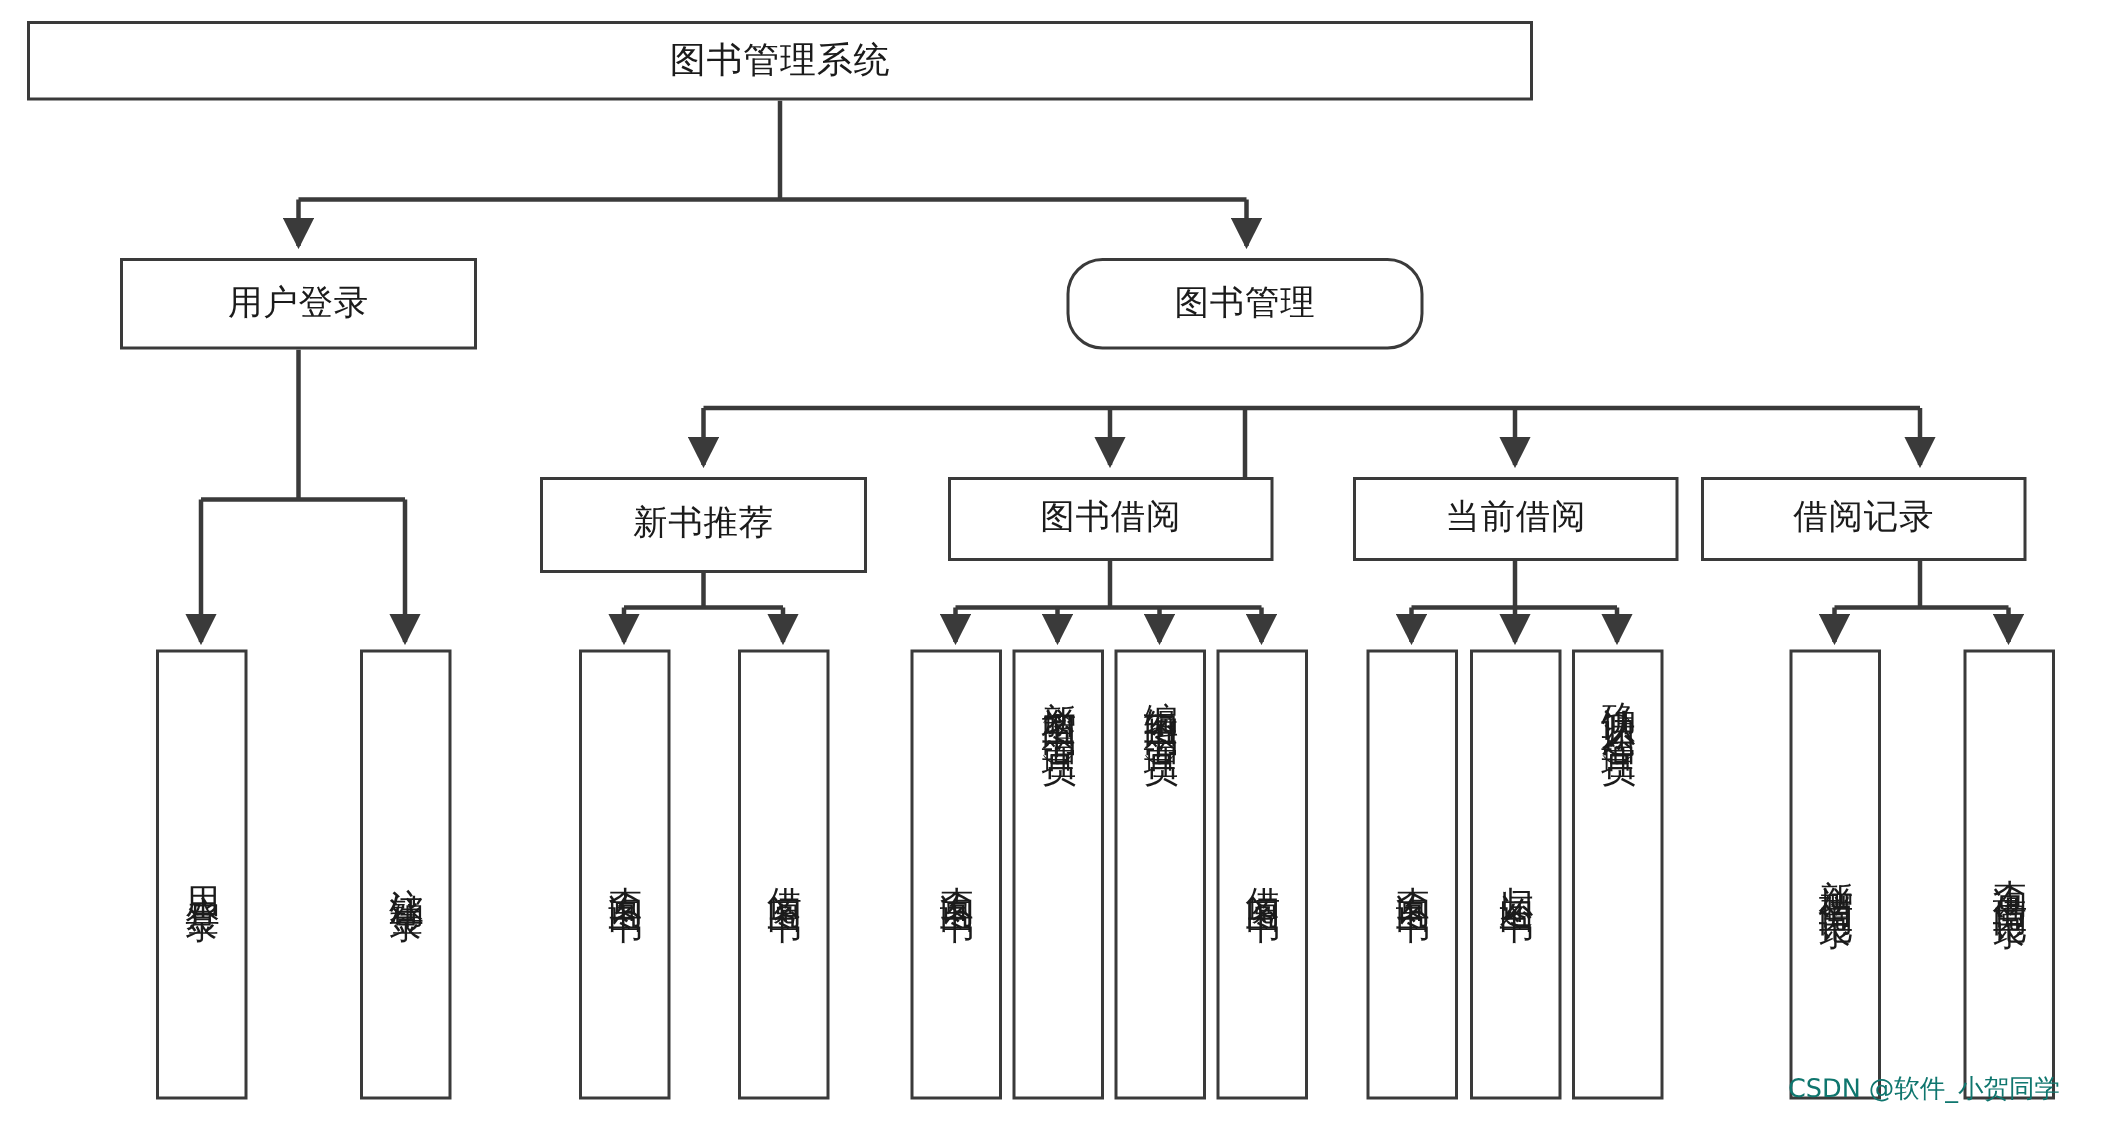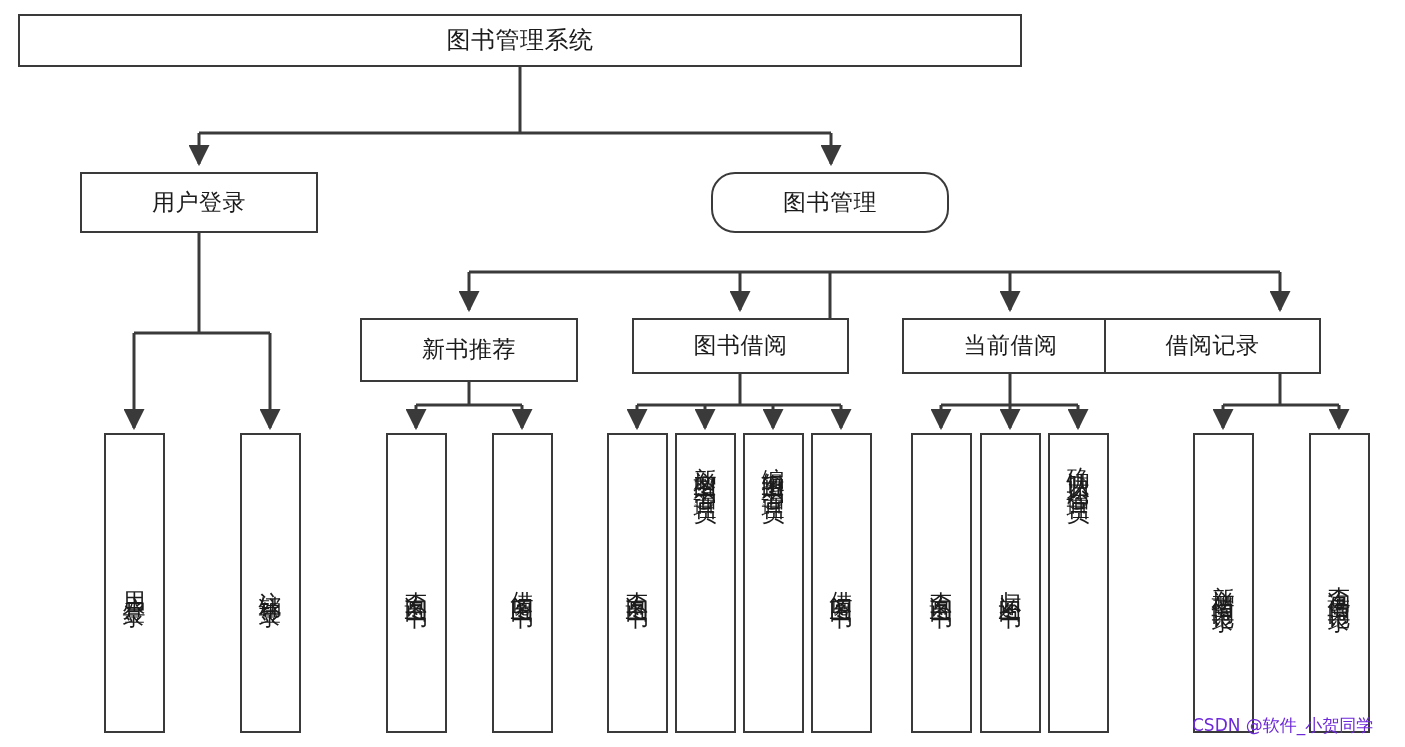--- a/index.html
+++ b/index.html
@@ -60,21 +60,21 @@
     letter-spacing: 5px;
     white-space: nowrap;
   }
   .node.vert.centered {
     align-items: center;
     padding-top: 0;
   }
   .watermark {
     position: absolute;
     font-size: 17px;
-    color: #6d28d9;
+    color: #0f766e;
     white-space: nowrap;
     font-family: "DejaVu Sans", "Liberation Sans", sans-serif;
   }
 </style>
 </head>
 <body>
 
 <div id="canvas">
 
   <svg id="wires" viewBox="0 0 1405 747" xmlns="http://www.w3.org/2000/svg">
@@ -140,21 +140,21 @@
 
   <div class="node horiz" style="left:360px; top:318px; width:218px; height:64px;">
     <span class="label">新书推荐</span>
   </div>
   <div class="node horiz" style="left:632px; top:318px; width:217px; height:56px;">
     <span class="label">图书借阅</span>
   </div>
   <div class="node horiz" style="left:902px; top:318px; width:217px; height:56px;">
     <span class="label">当前借阅</span>
   </div>
-  <div class="node horiz" style="left:1104px; top:318px; width:217px; height:56px;">
+  <div class="node horiz" style="left:1134px; top:318px; width:217px; height:56px;">
     <span class="label">借阅记录</span>
   </div>
 
   <div class="node vert centered" style="left:104px; top:433px; width:61px; height:300px;">
     <span class="label">用户登录</span>
   </div>
   <div class="node vert centered" style="left:240px; top:433px; width:61px; height:300px;">
     <span class="label">注销登录</span>
   </div>
 

